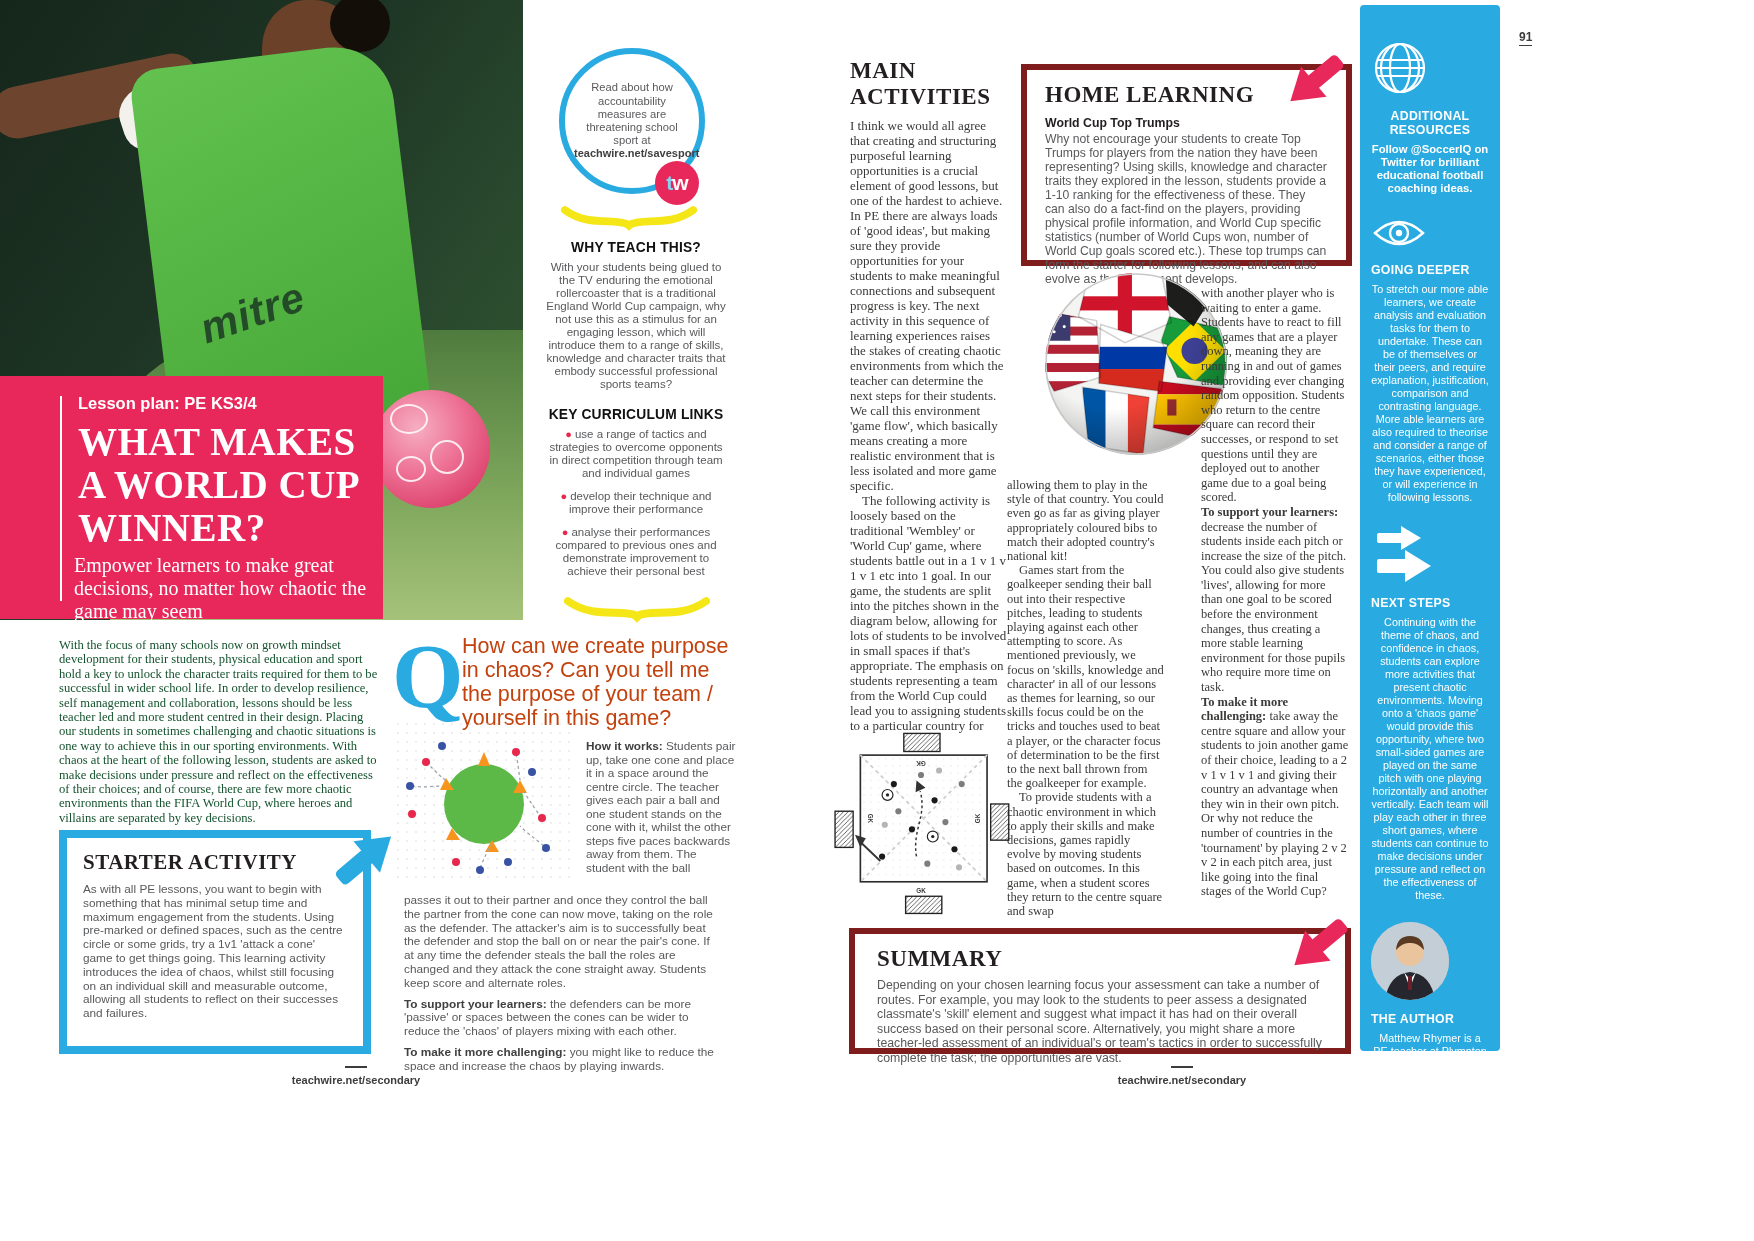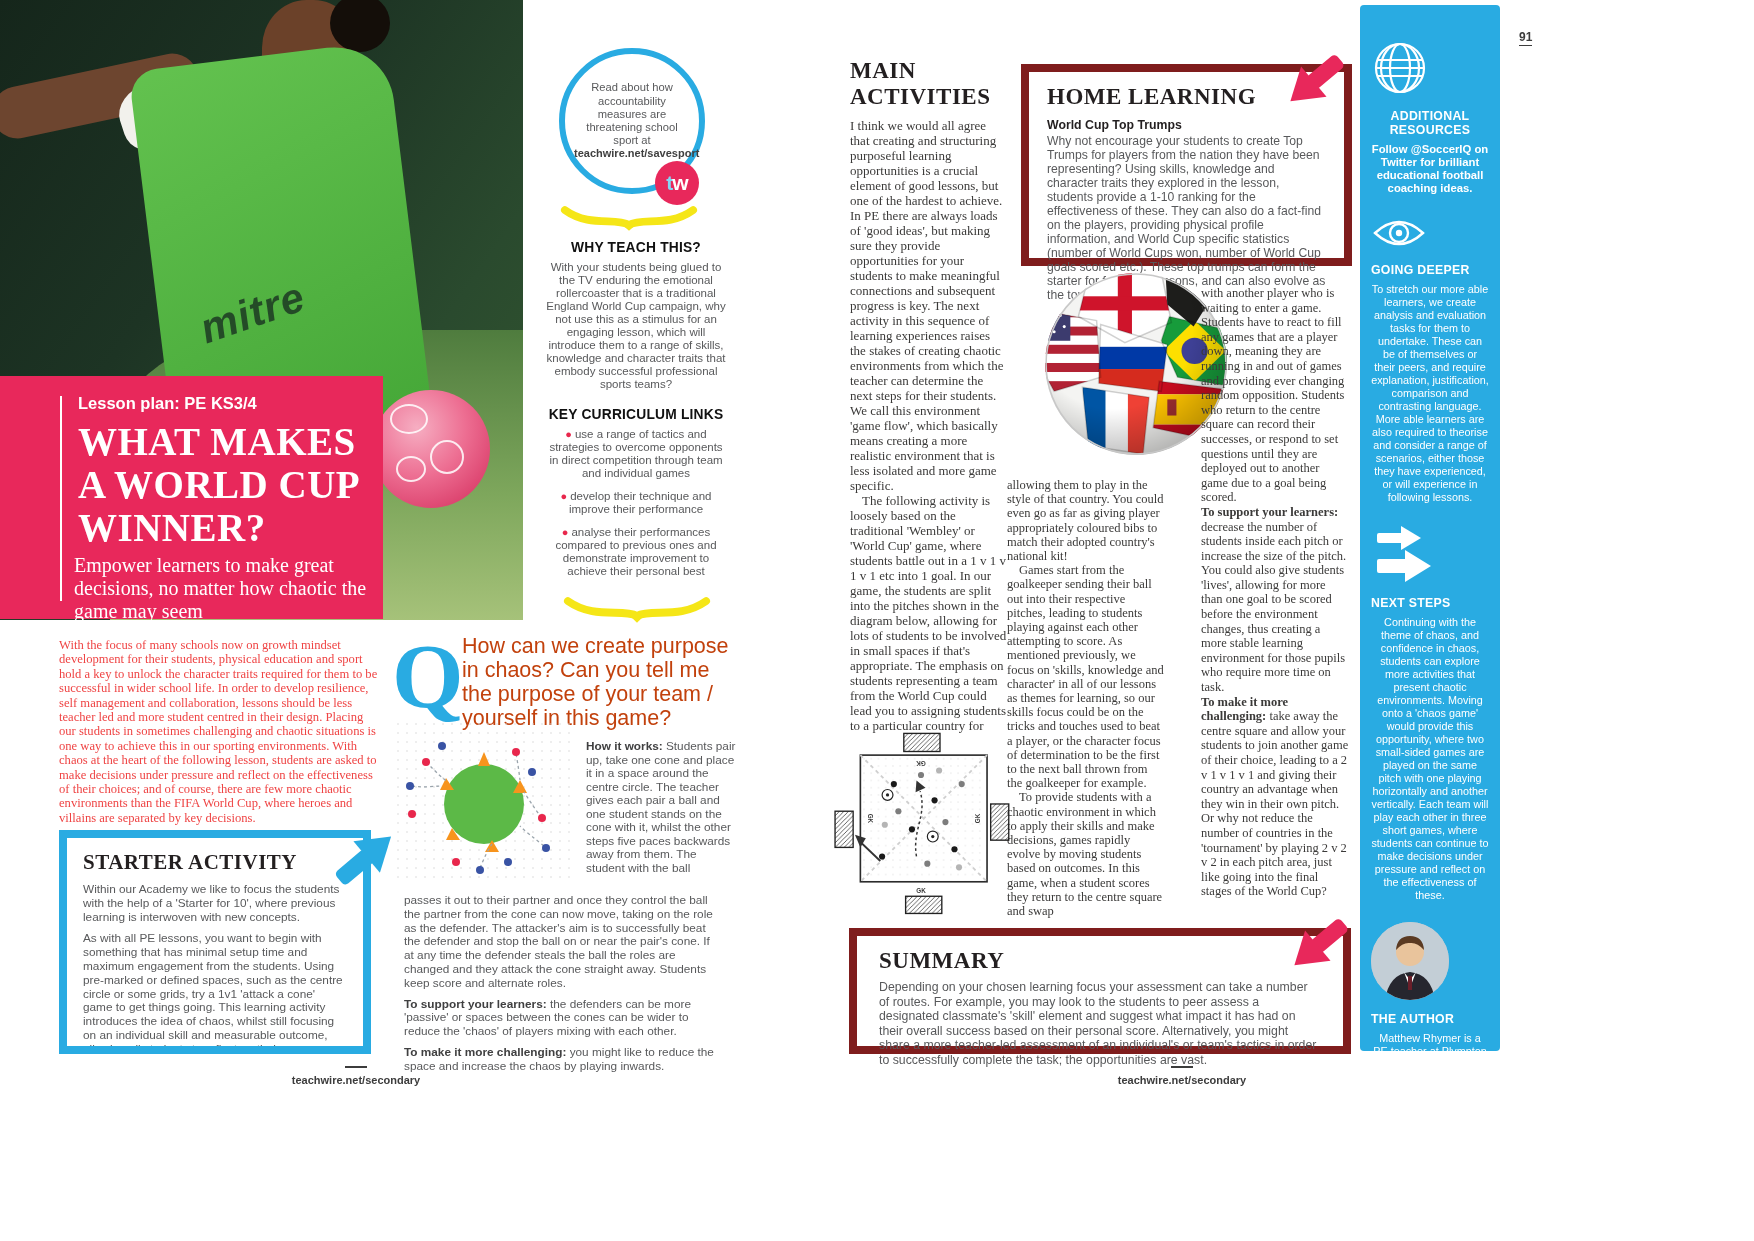--- a/index.html
+++ b/index.html
@@ -26,22 +26,22 @@
          background:radial-gradient(circle at 38% 32%,#f6aec2,#ed6e92 45%,#d93b68 85%);}
   .pball i{position:absolute;border:2px solid rgba(255,255,255,.85);border-radius:50%;display:block;}
   
   .pinkbox{left:0;top:376px;width:383px;height:243px;background:#e8285b;color:#fff;}
   .pinkline{position:absolute;left:60px;top:20px;bottom:18px;width:2px;background:#fff;}
   .kicker{position:absolute;left:78px;top:18px;font-weight:bold;font-size:16.5px;}
   .bigtitle{position:absolute;left:78px;top:44px;width:300px;font-weight:bold;font-size:39px;line-height:43px;letter-spacing:.5px;}
   .subtitle{position:absolute;left:74px;top:178px;width:300px;font-size:20px;line-height:23px;}
   
   .intro{left:59px;top:638px;width:322px;height:192px;overflow:hidden;font-family:"Liberation Serif",serif;
-         font-size:12.6px;line-height:14.4px;color:#ef4444;}
-  .box{border:8px solid #7f1d1d;background:#fff;}
+         font-size:12.6px;line-height:14.4px;color:#14532d;}
+  .box{border:6px solid #7f1d1d;background:#fff;}
   .starter{left:59px;top:830px;width:312px;height:224px;border:8px solid #14b8a6;padding:12px 16px;overflow:hidden;}
   .boxtitle{font-family:"Liberation Serif",serif;font-weight:bold;font-size:21px;color:#231f20;letter-spacing:.5px;margin:0 0 8px 0;}
   .sgray{font-size:11.8px;line-height:13.8px;color:#58595b;}
   .sgray p{margin:0 0 8px 0;}
   .footer{width:220px;text-align:center;}
   .footline{width:22px;margin:0 auto 2px auto;border-top:2px solid #3c3c3c;}
   .footer span{font-size:11px;font-weight:bold;color:#3c3c3c;}
   
   .promo{left:559px;top:48px;width:146px;height:146px;border:6px solid #29abe2;border-radius:50%;background:#fff;
          display:flex;align-items:center;justify-content:center;text-align:center;}
@@ -116,21 +116,20 @@
     <div class="kicker">Lesson plan: PE KS3/4</div>
     <div class="bigtitle serif">WHAT MAKES A WORLD CUP WINNER?</div>
     <div class="subtitle serif">Empower learners to make great decisions, no matter how chaotic the game may seem</div>
   </div>
 
   <div class="abs intro">With the focus of many schools now on growth mindset development for their students, physical education and sport hold a key to unlock the character traits required for them to be successful in wider school life. In order to develop resilience, self management and collaboration, lessons should be less teacher led and more student centred in their design. Placing our students in sometimes challenging and chaotic situations is one way to achieve this in our sporting environments. With chaos at the heart of the following lesson, students are asked to make decisions under pressure and reflect on the effectiveness of their choices; and of course, there are few more chaotic environments than the FIFA World Cup, where heroes and villains are separated by key decisions.</div>
 
   <div class="abs starter box" style="border-color:#29abe2;">
     <h3 class="boxtitle">STARTER ACTIVITY</h3>
     <div class="sgray">
-      <p>Within our Academy we like to focus the students with the help of a 'Starter for 10', where previous learning is interwoven with new concepts.</p>
       <p>As with all PE lessons, you want to begin with something that has minimal setup time and maximum engagement from the students. Using pre-marked or defined spaces, such as the centre circle or some grids, try a 1v1 'attack a cone' game to get things going. This learning activity introduces the idea of chaos, whilst still focusing on an individual skill and measurable outcome, allowing all students to reflect on their successes and failures.</p>
     </div>
   </div>
   <svg class="abs" style="left:330px;top:818px;" width="75" height="75" viewBox="0 0 80 80">
     <g transform="translate(10,66) rotate(-40)" fill="#29abe2">
       <rect x="0" y="-9" width="42" height="18" rx="5"></rect>
         <polygon points="38,-22 72,0 38,22"></polygon>
     </g>
   </svg>
 

